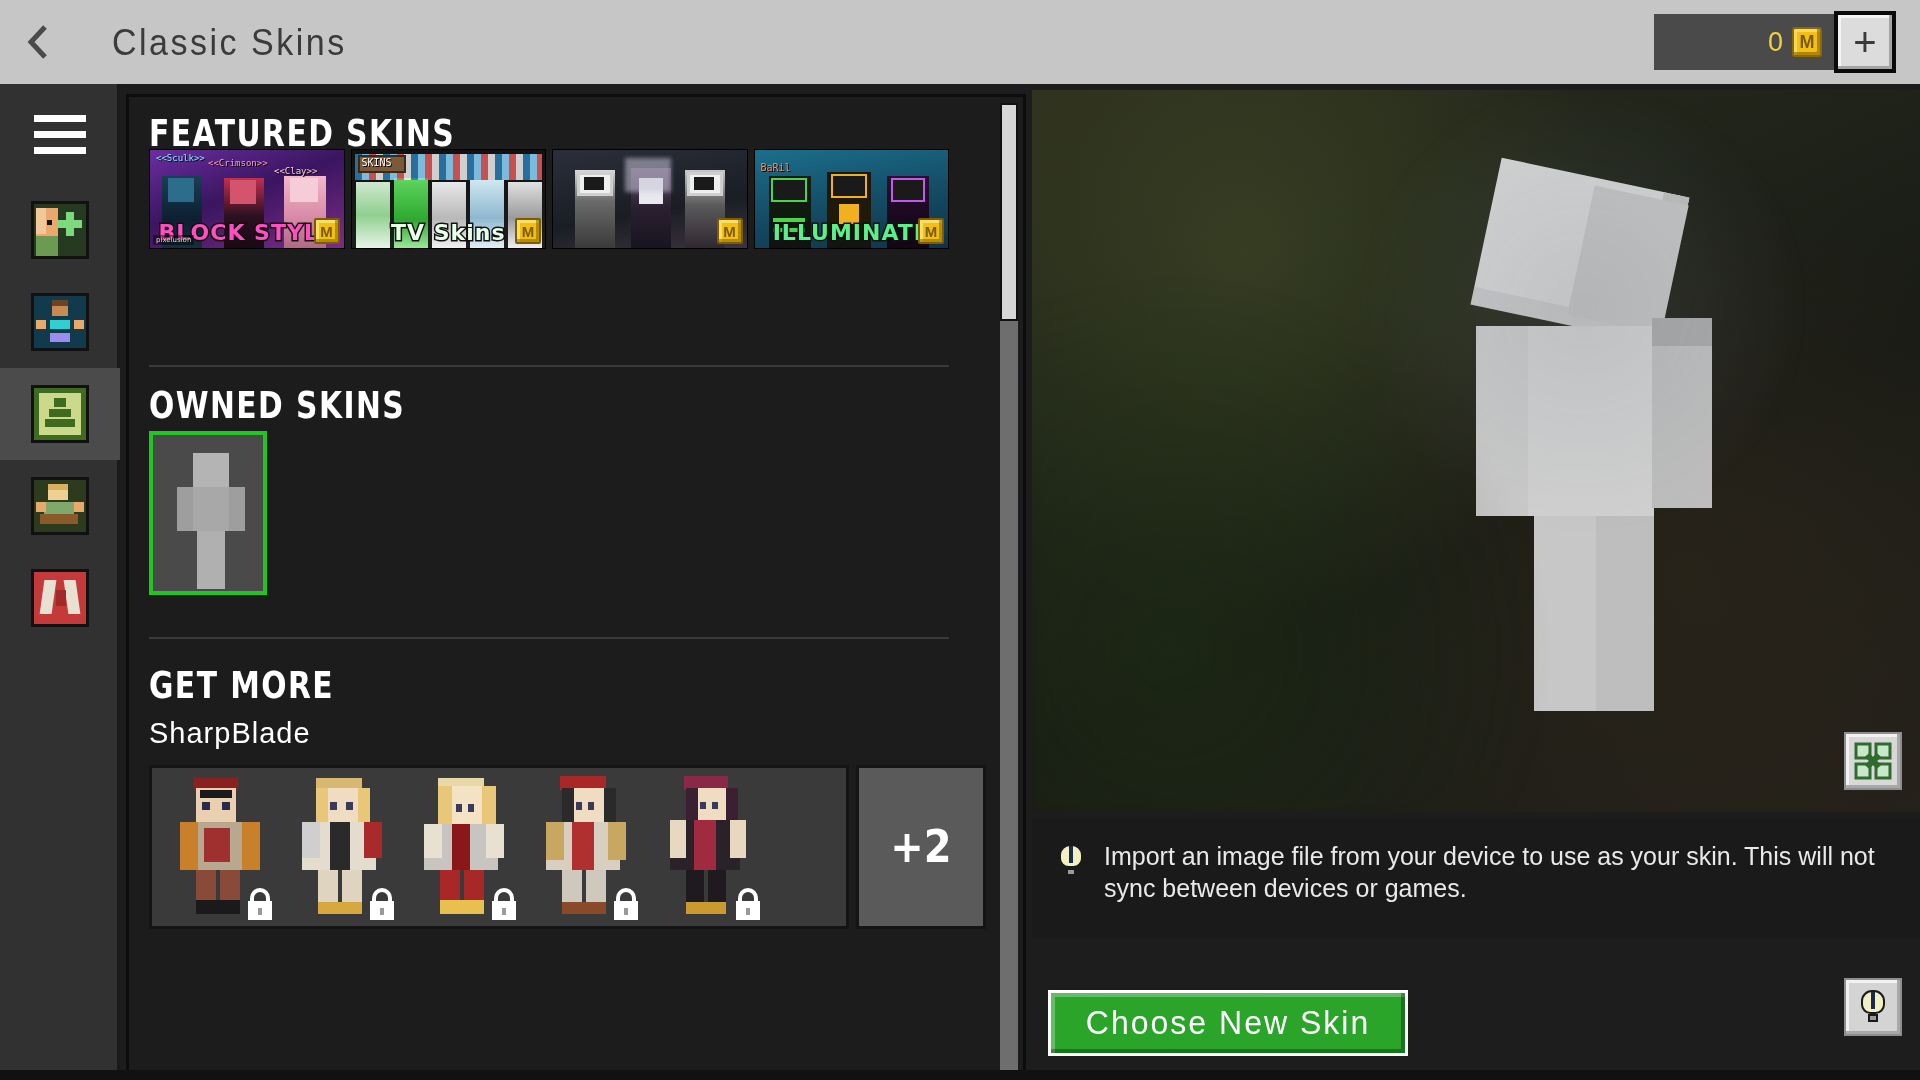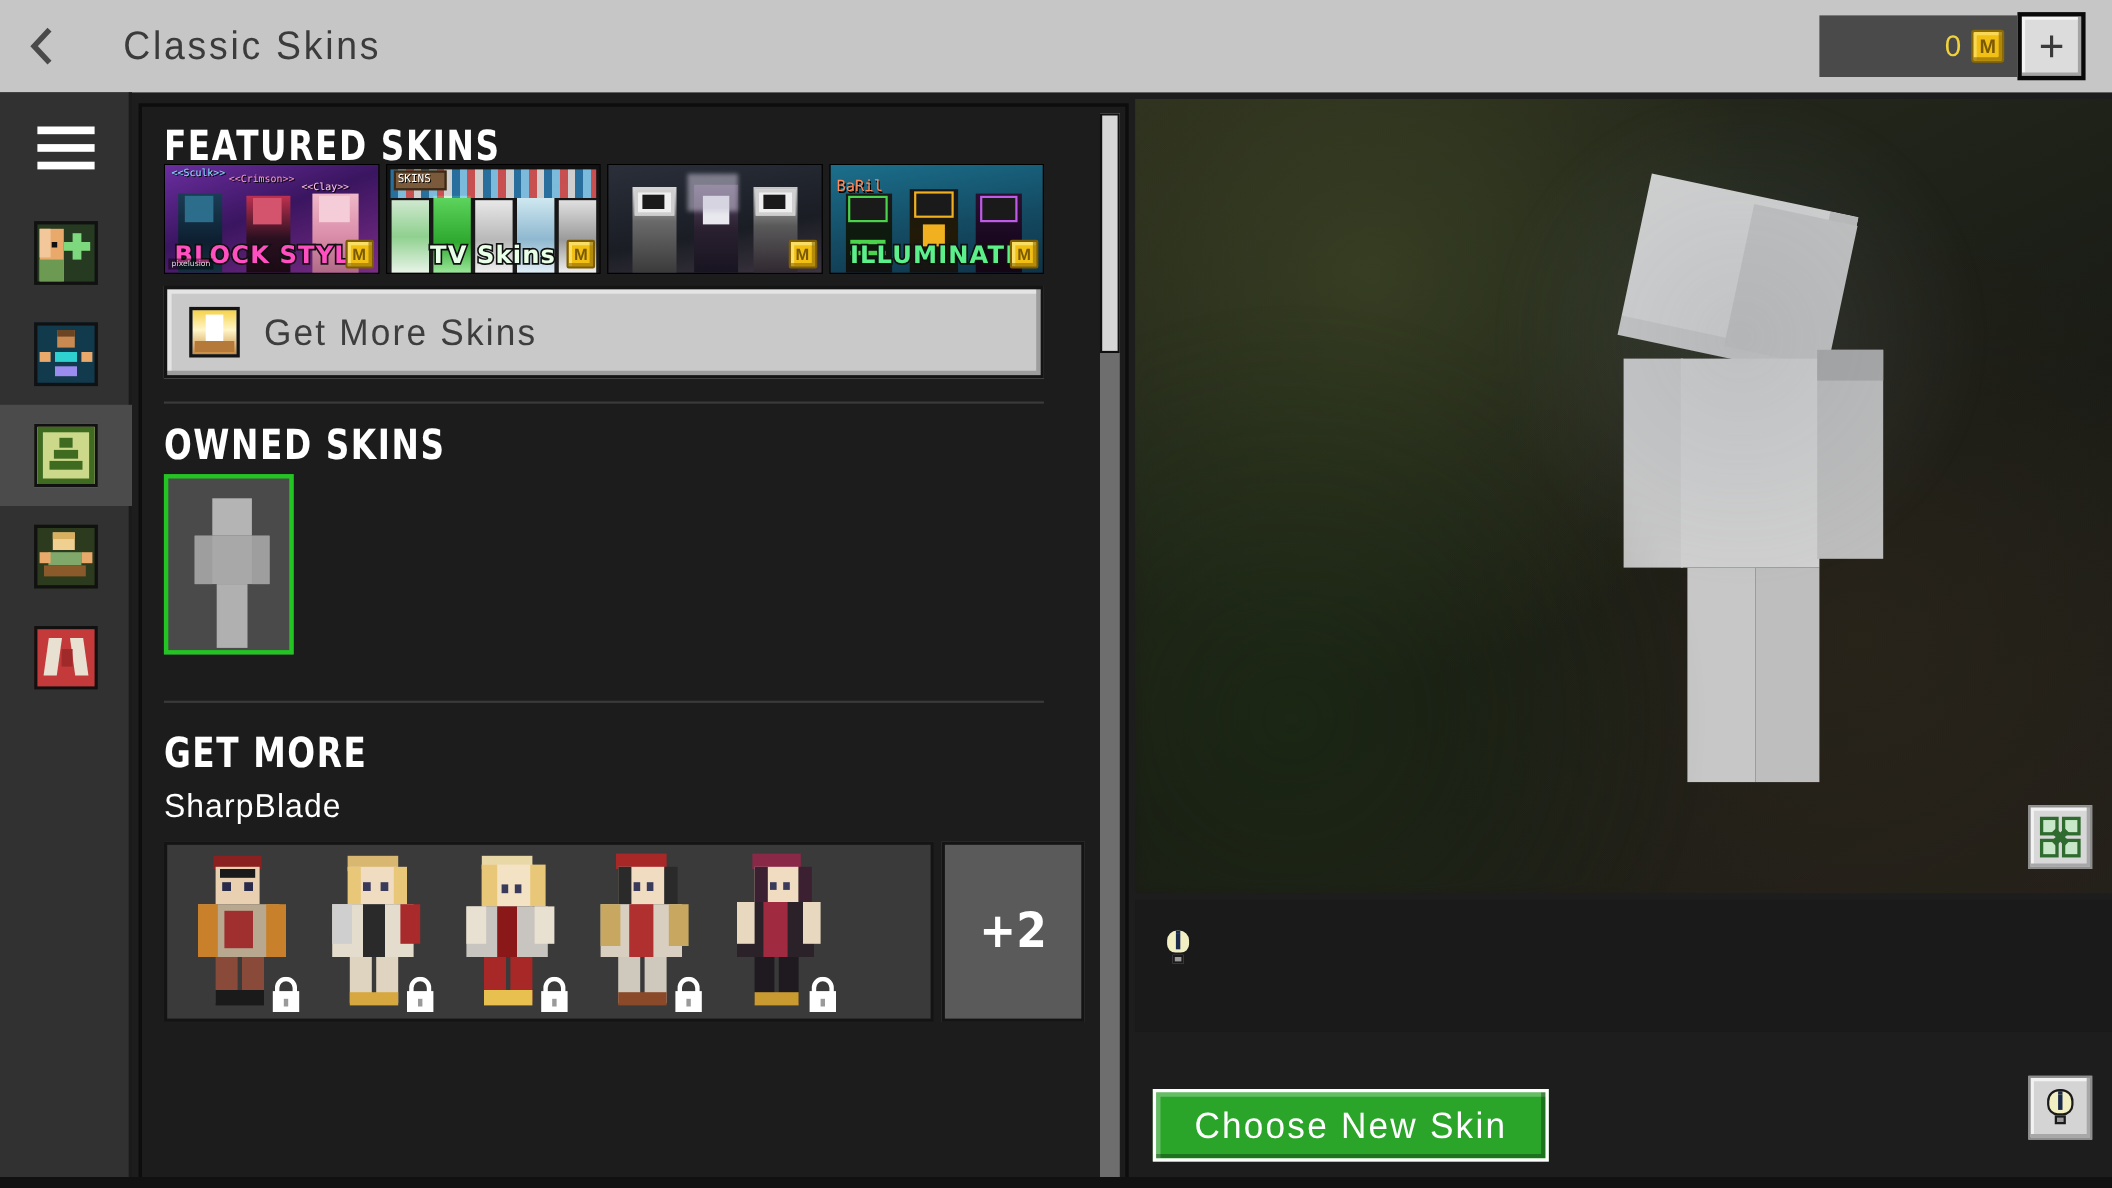--- a/index.html
+++ b/index.html
@@ -490,30 +490,26 @@
       <div class="banner" id="b4">
         <div class="fig" style="left:14px;width:42px;height:72px;background:linear-gradient(180deg,#1a1a1a 0%,#0d1a0d 55%,#111 100%);"></div>
         <div class="fig" style="left:16px;bottom:46px;width:36px;height:24px;background:#1a1a1a;border:2px solid #4bd44b;"></div>
         <div class="fig" style="left:18px;bottom:26px;width:32px;height:4px;background:#4bd44b;"></div>
         <div class="fig" style="left:18px;bottom:16px;width:32px;height:4px;background:#4bd44b;"></div>
         <div class="fig" style="left:72px;width:44px;height:76px;background:linear-gradient(180deg,#171717 0%,#221a06 55%,#131313 100%);"></div>
         <div class="fig" style="left:76px;bottom:50px;width:36px;height:24px;background:#1a1a1a;border:2px solid #f0b020;"></div>
         <div class="fig" style="left:84px;bottom:24px;width:20px;height:20px;background:#f0b020;"></div>
         <div class="fig" style="left:132px;width:42px;height:72px;background:linear-gradient(180deg,#2a1030 0%,#1a0820 55%,#140614 100%);"></div>
         <div class="fig" style="left:136px;bottom:46px;width:34px;height:24px;background:#1a1a1a;border:2px solid #c05ae8;"></div>
-        <div class="nametag" style="left:6px;top:12px;color:#ff8a5a;font-size:14px;">BaRil</div>
+        <div class="nametag" style="left:6px;top:12px;color:#ff8a5a;font-size:10px;">BaRil</div>
         <div class="banner-title">ILLUMINATE</div>
         <div class="banner-badge">M</div>
       </div>
     </div>
 
-    <div id="get-more-skins">
-      <div id="gms-icon"></div>
-      <div id="gms-label">Get More Skins</div>
-    </div>
 
     <div class="divider" style="top:268px;"></div>
 
     <div class="sec-title" id="owned-title">OWNED SKINS</div>
 
     <div id="owned-grid">
       <div class="skin-tile selected">
         <div style="position:absolute;left:40px;top:18px;width:36px;height:34px;background:#b4b4b4;"></div>
         <div style="position:absolute;left:24px;top:52px;width:68px;height:44px;background:#a8a8a8;"></div>
         <div style="position:absolute;left:24px;top:52px;width:16px;height:44px;background:#9e9e9e;"></div>
@@ -668,20 +664,21 @@
   </div>
 </div>
 
 <div id="info-bar">
   <div class="bulb" style="flex:none;margin-top:4px;">
     <div class="globe"></div>
       <div class="dot"></div>
       <div class="bar"></div>
       <div class="stem"></div>
   </div>
+  <div id="info-text">Import an image file from your device to use as your skin. This will not sync between devices or games.</div>
 </div>
 
 <div id="choose-skin-btn">
   <span>Choose New Skin</span>
 </div>
 
 <div id="help-btn">
   <div class="bulb">
     <div class="globe"></div>
       <div class="dot"></div>

